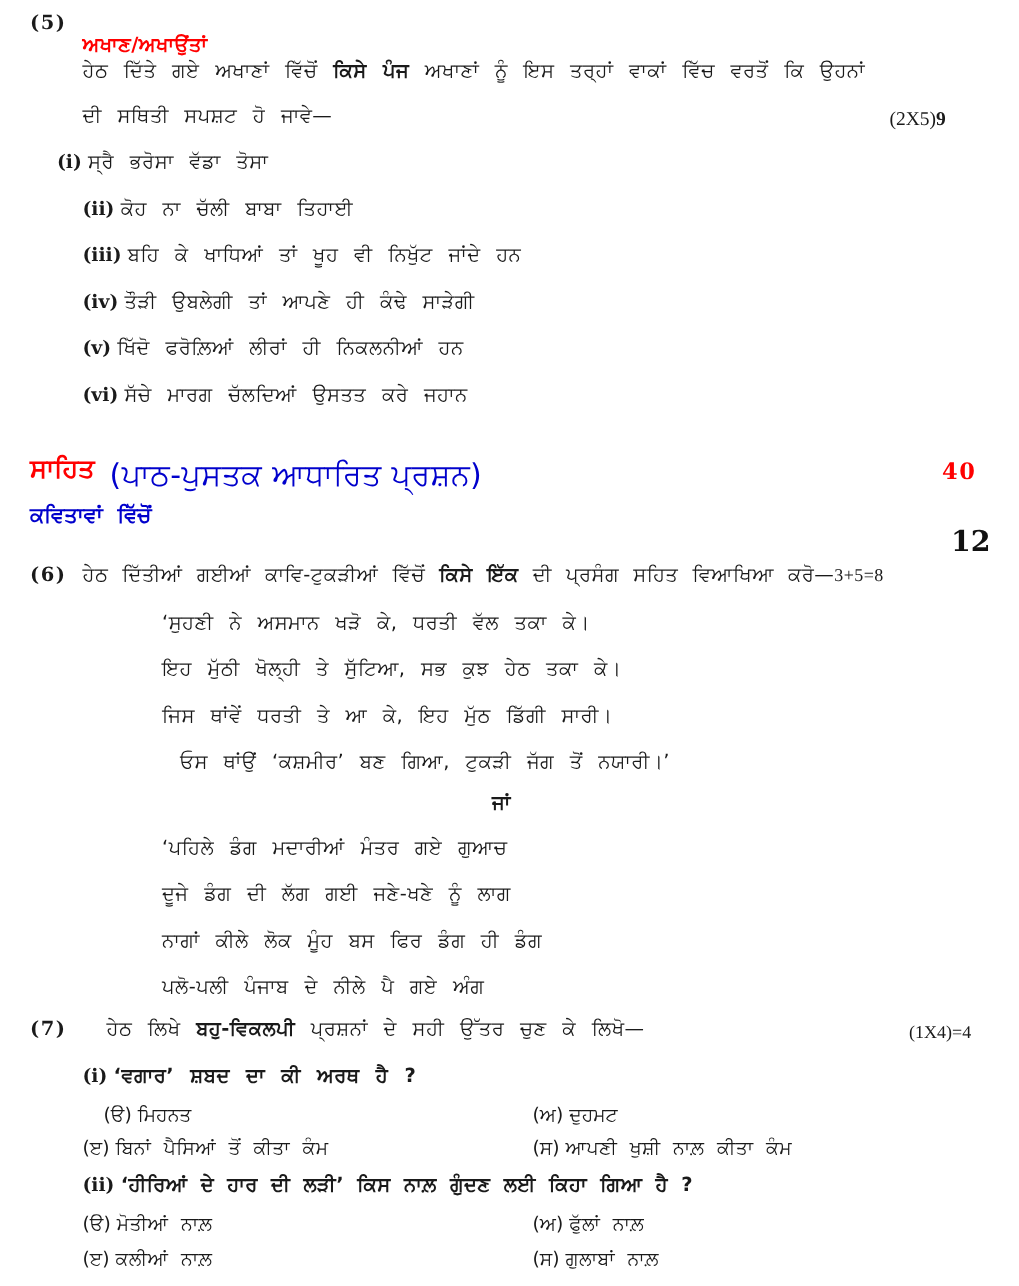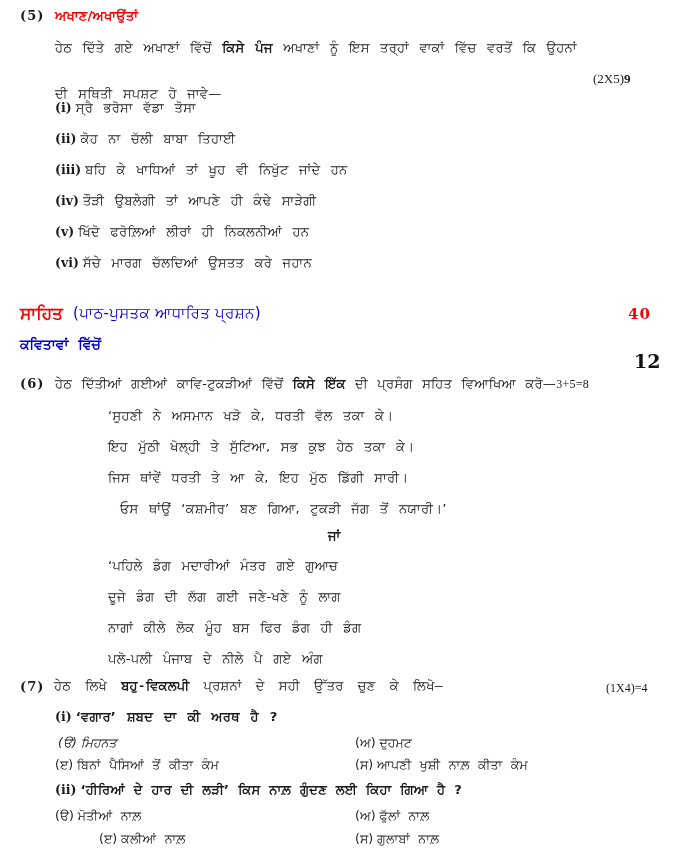--- a/index.html
+++ b/index.html
@@ -15,43 +15,43 @@
   .pn { word-spacing:6px; letter-spacing:0.3px; }
   .marks { font-family:"Liberation Serif", serif; font-size:13px; }
   .opt { font-size:12.5px; }
   .opt-label { font-family:"DejaVu Sans", sans-serif; }
 </style>
 </head>
 <body>
 
 <div>
   <span class="abs qlabel" style="left:20px;top:8px;">(5)</span>
-  <span class="abs bold red pn" style="left:55px;top:8px;font-size:13px;">ਅਖਾਣ/ਅਖਾਉਂਤਾਂ</span>
+  <span class="abs bold red pn" style="left:55px;top:23px;font-size:13px;">ਅਖਾਣ/ਅਖਾਉਂਤਾਂ</span>
 
   <div class="abs pn" style="left:55px;top:40px;">
     <span>ਹੇਠ ਦਿੱਤੇ ਗਏ ਅਖਾਣਾਂ ਵਿੱਚੋਂ</span>
     <span class="bold">ਕਿਸੇ ਪੰਜ</span>
     <span>ਅਖਾਣਾਂ ਨੂੰ ਇਸ ਤਰ੍ਹਾਂ ਵਾਕਾਂ ਵਿੱਚ ਵਰਤੋਂ ਕਿ ਉਹਨਾਂ</span>
   </div>
-  <span class="abs pn" style="left:55px;top:86px;">ਦੀ ਸਥਿਤੀ ਸਪਸ਼ਟ ਹੋ ਜਾਵੇ—</span>
+  <span class="abs pn" style="left:55px;top:70px;">ਦੀ ਸਥਿਤੀ ਸਪਸ਼ਟ ਹੋ ਜਾਵੇ—</span>
   <span class="abs marks" style="left:593px;top:71px;"><span>(2X5)</span><b>9</b></span>
 
   <div>
-    <div class="abs" style="left:55px;top:100px;"><span class="roman">(i)</span> <span class="pn">ਸ੍ਰੈ ਭਰੋਸਾ ਵੱਡਾ ਤੋਸਾ</span></div>
+    <div class="abs" style="left:38px;top:100px;"><span class="roman">(i)</span> <span class="pn">ਸ੍ਰੈ ਭਰੋਸਾ ਵੱਡਾ ਤੋਸਾ</span></div>
     <div class="abs" style="left:55px;top:131px;"><span class="roman">(ii)</span> <span class="pn">ਕੋਹ ਨਾ ਚੱਲੀ ਬਾਬਾ ਤਿਹਾਈ</span></div>
     <div class="abs" style="left:55px;top:162px;"><span class="roman">(iii)</span> <span class="pn">ਬਹਿ ਕੇ ਖਾਧਿਆਂ ਤਾਂ ਖੂਹ ਵੀ ਨਿਖੁੱਟ ਜਾਂਦੇ ਹਨ</span></div>
     <div class="abs" style="left:55px;top:193px;"><span class="roman">(iv)</span> <span class="pn">ਤੌੜੀ ਉਬਲੇਗੀ ਤਾਂ ਆਪਣੇ ਹੀ ਕੰਢੇ ਸਾੜੇਗੀ</span></div>
     <div class="abs" style="left:55px;top:224px;"><span class="roman">(v)</span> <span class="pn">ਖਿੱਦੋ ਫਰੋਲ਼ਿਆਂ ਲੀਰਾਂ ਹੀ ਨਿਕਲਨੀਆਂ ਹਨ</span></div>
     <div class="abs" style="left:55px;top:255px;"><span class="roman">(vi)</span> <span class="pn">ਸੱਚੇ ਮਾਰਗ ਚੱਲਦਿਆਂ ਉਸਤਤ ਕਰੇ ਜਹਾਨ</span></div>
   </div>
 </div>
 
 <div>
   <span class="abs bold red" style="left:20px;top:303px;font-size:17px;">ਸਾਹਿਤ</span>
-  <span class="abs blue" style="left:73px;top:304px;font-size:15px;letter-spacing:0.3px;">(ਪਾਠ-ਪੁਸਤਕ ਆਧਾਰਿਤ ਪ੍ਰਸ਼ਨ)</span>
+  <span class="abs blue" style="left:73px;top:304px;font-size:20px;letter-spacing:0.3px;">(ਪਾਠ-ਪੁਸਤਕ ਆਧਾਰਿਤ ਪ੍ਰਸ਼ਨ)</span>
   <span class="abs num red" style="left:628px;top:305px;font-size:15px;letter-spacing:1px;">40</span>
 
   <span class="abs bold blue" style="left:20px;top:336px;font-size:14px;white-space:pre;">ਕਵਿਤਾਵਾਂ  ਵਿੱਚੋਂ</span>
   <span class="abs num" style="left:634px;top:350px;font-size:19px;">12</span>
 </div>
 
 <div>
   <span class="abs qlabel" style="left:20px;top:376px;">(6)</span>
   <div class="abs pn" style="left:55px;top:376px;word-spacing:5px;">
     <span>ਹੇਠ ਦਿੱਤੀਆਂ ਗਈਆਂ ਕਾਵਿ-ਟੁਕੜੀਆਂ ਵਿੱਚੋਂ</span>
@@ -71,37 +71,37 @@
   <div>
     <span class="abs pn" style="left:108px;top:558px;">‘ਪਹਿਲੇ ਡੰਗ ਮਦਾਰੀਆਂ ਮੰਤਰ ਗਏ ਗੁਆਚ</span>
     <span class="abs pn" style="left:108px;top:589px;">ਦੂਜੇ ਡੰਗ ਦੀ ਲੱਗ ਗਈ ਜਣੇ-ਖਣੇ ਨੂੰ ਲਾਗ</span>
     <span class="abs pn" style="left:108px;top:620px;">ਨਾਗਾਂ ਕੀਲੇ ਲੋਕ ਮੂੰਹ ਬਸ ਫਿਰ ਡੰਗ ਹੀ ਡੰਗ</span>
     <span class="abs pn" style="left:108px;top:651px;">ਪਲੋ-ਪਲੀ ਪੰਜਾਬ ਦੇ ਨੀਲੇ ਪੈ ਗਏ ਅੰਗ</span>
   </div>
 </div>
 
 <div>
   <span class="abs qlabel" style="left:20px;top:679px;">(7)</span>
-  <div class="abs pn" style="left:54px;top:679px;font-family:Liberation Mono, monospace;">
+  <div class="abs pn" style="left:71px;top:679px;">
     <span>ਹੇਠ ਲਿਖੇ</span>
     <span class="bold">ਬਹੁ-ਵਿਕਲਪੀ</span>
     <span>ਪ੍ਰਸ਼ਨਾਂ ਦੇ ਸਹੀ ਉੱਤਰ ਚੁਣ ਕੇ ਲਿਖੋ—</span>
   </div>
   <span class="abs marks" style="left:606px;top:681px;font-size:12px;">(1X4)=4</span>
 
   <div class="abs" style="left:55px;top:709px;">
     <span class="roman">(i)</span>
     <span class="bold pn">‘ਵਗਾਰ’ ਸ਼ਬਦ ਦਾ ਕੀ ਅਰਥ ਹੈ ?</span>
   </div>
-  <div class="abs opt" style="left:58px;top:735px;font-style:italic;"><span class="opt-label">(ੳ)</span> <span>ਮਿਹਨਤ</span></div>
+  <div class="abs opt" style="left:69px;top:735px;"><span class="opt-label">(ੳ)</span> <span>ਮਿਹਨਤ</span></div>
   <div class="abs opt" style="left:355px;top:735px;"><span class="opt-label">(ਅ)</span> <span>ਦੁਹਮਟ</span></div>
   <div class="abs opt" style="left:55px;top:757px;"><span class="opt-label">(ੲ)</span> <span class="pn" style="word-spacing:4px;">ਬਿਨਾਂ ਪੈਸਿਆਂ ਤੋਂ ਕੀਤਾ ਕੰਮ</span></div>
   <div class="abs opt" style="left:355px;top:757px;"><span class="opt-label">(ਸ)</span> <span class="pn" style="word-spacing:4px;">ਆਪਣੀ ਖੁਸ਼ੀ ਨਾਲ਼ ਕੀਤਾ ਕੰਮ</span></div>
 
   <div class="abs" style="left:55px;top:782px;">
     <span class="roman">(ii)</span>
     <span class="bold pn" style="word-spacing:4px;">‘ਹੀਰਿਆਂ ਦੇ ਹਾਰ ਦੀ ਲੜੀ’ ਕਿਸ ਨਾਲ਼ ਗੁੰਦਣ ਲਈ ਕਿਹਾ ਗਿਆ ਹੈ ?</span>
   </div>
   <div class="abs opt" style="left:55px;top:808px;"><span class="opt-label">(ੳ)</span> <span class="pn" style="word-spacing:4px;">ਮੋਤੀਆਂ ਨਾਲ਼</span></div>
   <div class="abs opt" style="left:355px;top:808px;"><span class="opt-label">(ਅ)</span> <span class="pn" style="word-spacing:4px;">ਫੁੱਲਾਂ ਨਾਲ਼</span></div>
-  <div class="abs opt" style="left:55px;top:831px;margin-left:44px;"><span class="opt-label">(ੲ)</span> <span class="pn" style="word-spacing:4px;">ਕਲੀਆਂ ਨਾਲ਼</span></div>
+  <div class="abs opt" style="left:55px;top:831px;"><span class="opt-label">(ੲ)</span> <span class="pn" style="word-spacing:4px;">ਕਲੀਆਂ ਨਾਲ਼</span></div>
   <div class="abs opt" style="left:355px;top:831px;"><span class="opt-label">(ਸ)</span> <span class="pn" style="word-spacing:4px;">ਗੁਲਾਬਾਂ ਨਾਲ਼</span></div>
 </div>
 
 </body></html>

